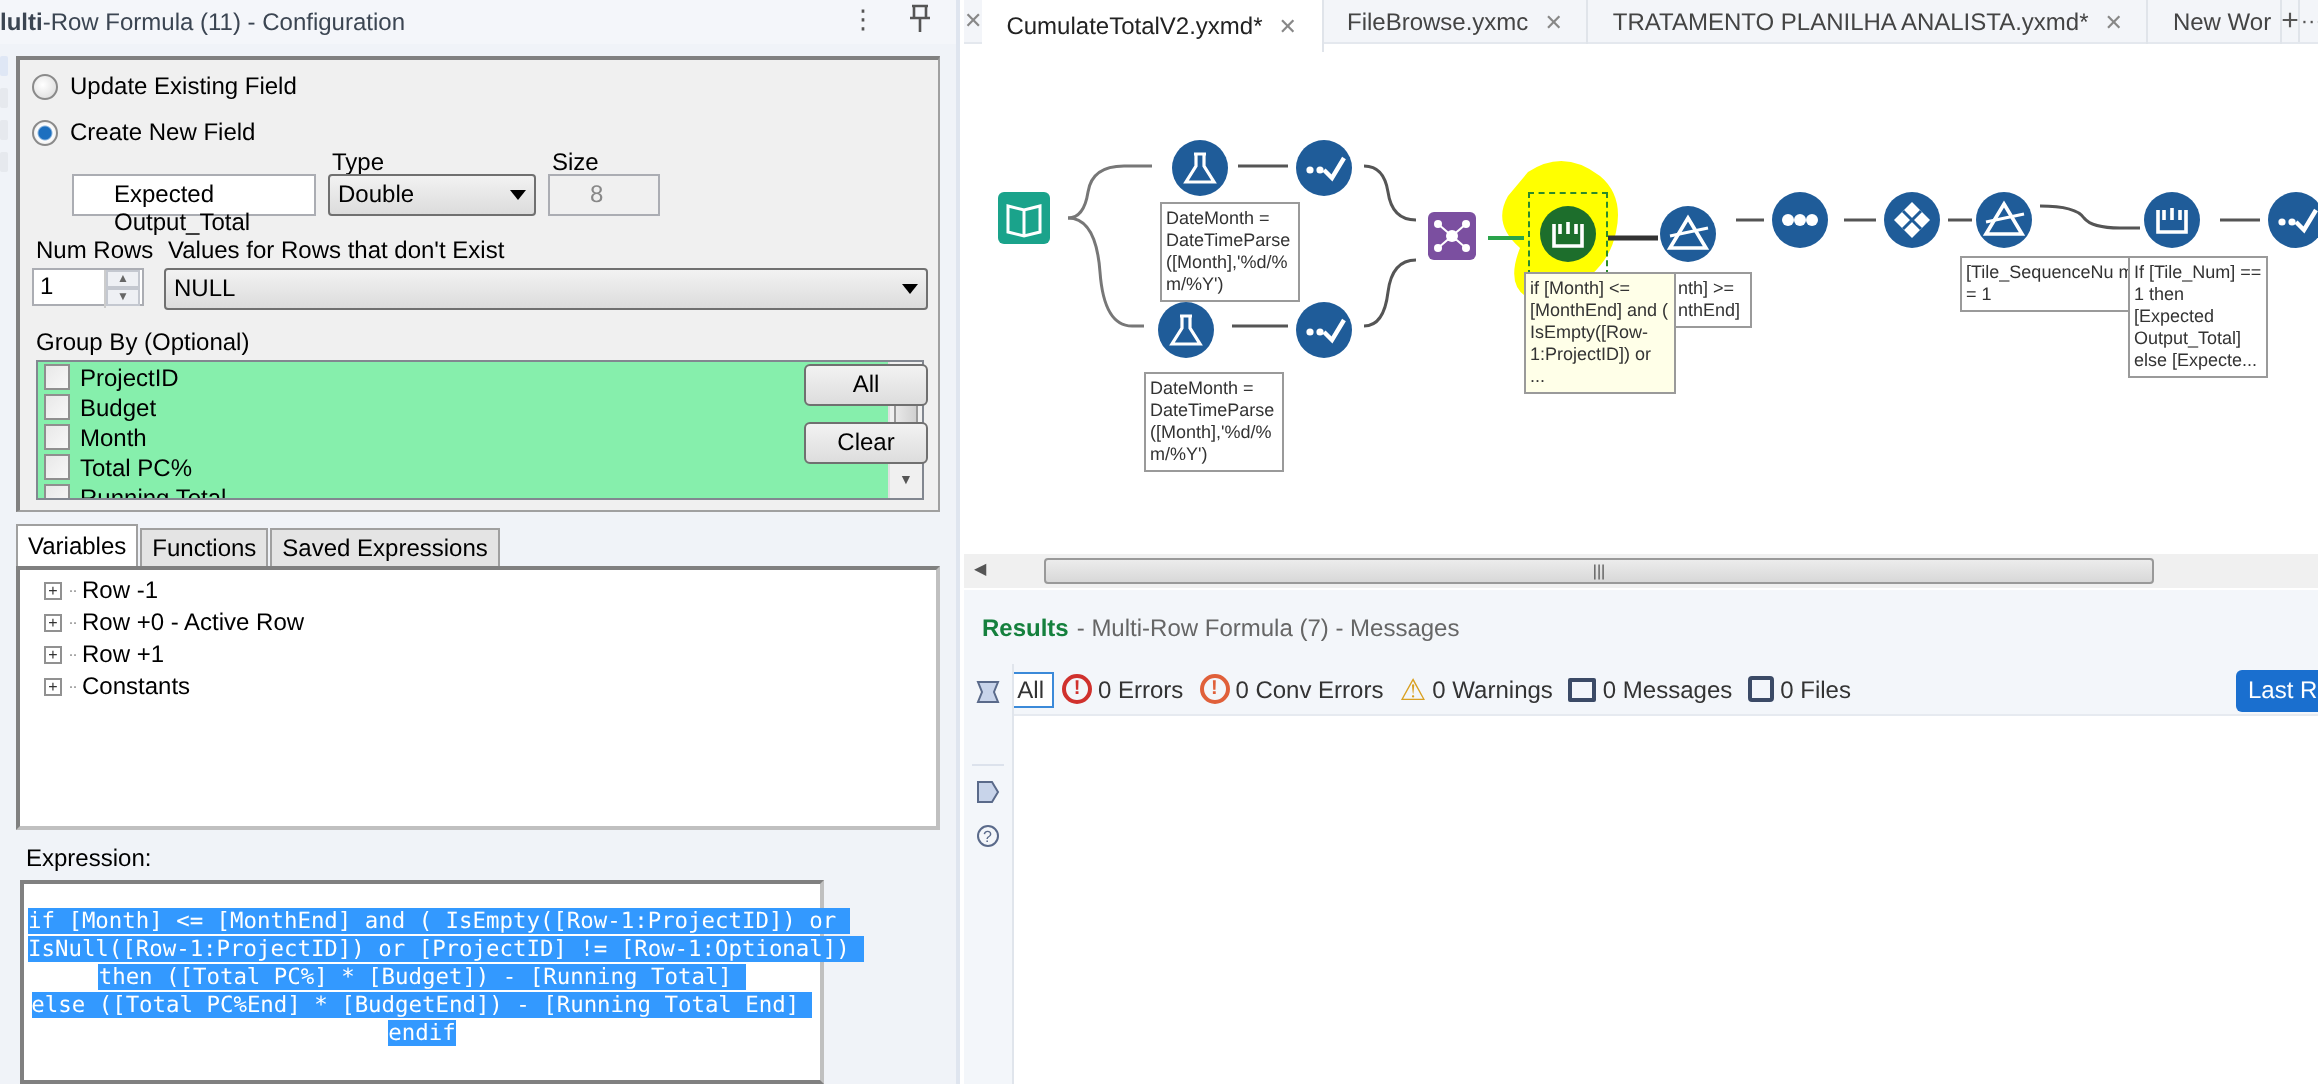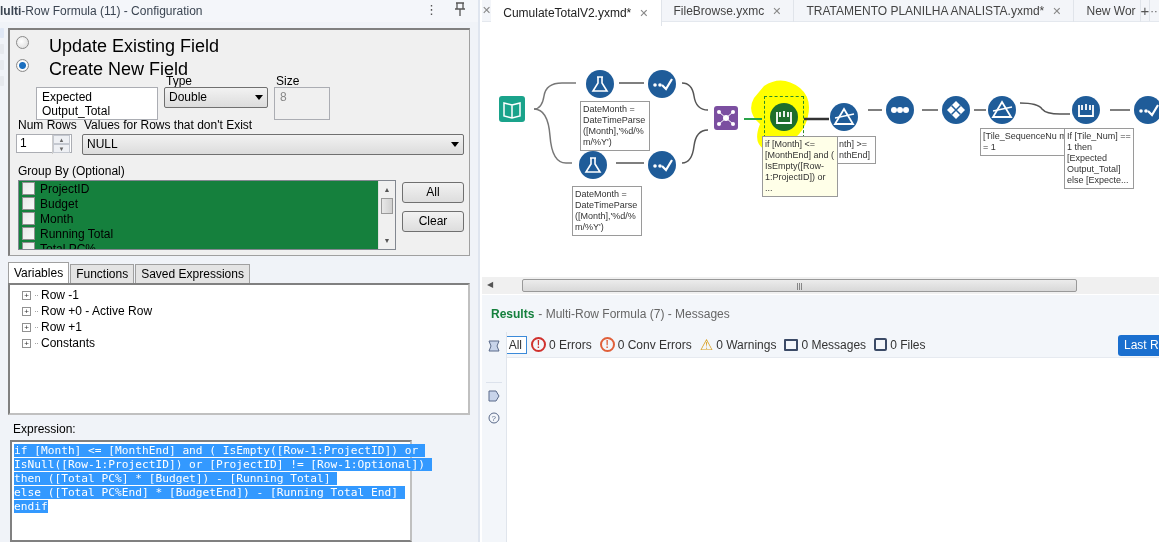--- a/index.html
+++ b/index.html
@@ -7,49 +7,49 @@
 
   
   .left-panel { position: absolute; left: 0; top: 0; width: 480px; height: 542px; background: #f0f3f8; border-right: 2px solid #dfe5ef; }
   .panel-header { height: 22px; display: flex; align-items: center; padding-left: 0; color: #3b4552; font-size: 12px; background: #f4f6fa; }
   .panel-header b { font-weight: bold; }
   .panel-header .hdr-icons { position: absolute; right: 12px; top: 2px; display: flex; gap: 16px; color: #555; font-size: 13px; }
   .left-strip { position: absolute; left: 0; top: 28px; width: 6px; height: 80px; }
   .left-strip .tick { width: 4px; height: 10px; background: #dfe7f5; margin-bottom: 6px; border-radius: 1px; }
 
   .config-box { position: absolute; left: 8px; top: 28px; width: 462px; height: 228px; background: #f0f0f0; border: 1px solid #a0a0a0; border-top: 2px solid #808080; border-left: 2px solid #808080; }
-  .radio-row { position: absolute; left: 6px; display: flex; align-items: flex-start; gap: 20px; font-size: 18px; }
+  .radio-row { position: absolute; left: 6px; display: flex; align-items: flex-end; gap: 6px; font-size: 12px; }
   .radio { width: 13px; height: 13px; border-radius: 50%; border: 1px solid #8a8a8a; background: radial-gradient(circle at 40% 40%, #fff, #d8d8d8); }
   .radio.checked { background: radial-gradient(circle, #1c6fbf 0 3px, #fff 4px, #d8d8d8 100%); }
   .lbl { position: absolute; font-size: 12px; }
-  .textbox { position: absolute; background: #fff; border: 1px solid #abadb3; height: 33px; padding: 2px 5px; font-size: 12px; }
+  .textbox { position: absolute; background: #fff; border: 1px solid #abadb3; height: 21px; padding: 2px 20px; font-size: 12px; }
   .textbox.disabled { background: #f0f0f0; color: #888; }
   .select { position: absolute; height: 21px; border: 1px solid #707070; border-radius: 2px; background: linear-gradient(#f2f2f2, #dcdcdc); padding: 2px 4px; font-size: 12px; }
   .select .arrow { position: absolute; right: 4px; top: 7px; width: 0; height: 0; border-left: 4px solid transparent; border-right: 4px solid transparent; border-top: 5px solid #000; }
   .spinner { position: absolute; width: 18px; height: 19px; border-left: 1px solid #ccc; right: 1px; top: 0; }
   .spinner div { height: 9px; font-size: 6px; text-align: center; color: #666; line-height: 9px; background: #eef0f4; border: 1px solid #c4c8d0; }
 
-  .listbox { position: absolute; left: 8px; top: 150px; width: 378px; height: 70px; background: #15803d; border: 1px solid #828790; overflow: hidden; }
+  .listbox { position: absolute; left: 8px; top: 150px; width: 444px; height: 70px; background: #86efac; border: 1px solid #828790; overflow: hidden; }
   .list-item { display: flex; align-items: center; height: 15px; padding-left: 3px; gap: 5px; font-size: 12px; }
   .checkbox { width: 13px; height: 13px; border: 1px solid #8f8f8f; background: linear-gradient(135deg, #e8e8e8, #f8f8f8); }
   .vscroll { position: absolute; right: 0; top: 0; width: 17px; height: 100%; background: #f0f0f0; border-left: 1px solid #e0e0e0; }
   .vscroll .up, .vscroll .down { height: 17px; text-align: center; font-size: 7px; color: #555; line-height: 17px; }
   .vscroll .thumb { margin: 0 2px; height: 16px; border: 1px solid #999; background: linear-gradient(90deg,#e8e8e8,#d0d0d0); }
   .btn { position: absolute; height: 21px; border: 1px solid #707070; border-radius: 3px; background: linear-gradient(#f2f2f2, #dddddd); font-size: 12px; text-align: center; line-height: 19px; }
 
   .tabs { position: absolute; left: 8px; top: 264px; height: 20px; display: flex; }
   .tab { height: 20px; padding: 0 5px; border: 1px solid #a0a0a0; border-bottom: none; background: #e4e4e4; font-size: 12px; line-height: 19px; margin-right: 1px; }
   .tab.active { background: #fff; height: 22px; margin-top: -2px; line-height: 21px; }
   .tree-box { position: absolute; left: 8px; top: 283px; width: 462px; height: 132px; background: #fff; border: 2px solid #808080; border-right-color: #c0c0c0; border-bottom-color: #c0c0c0; }
   .tree-item { display: flex; align-items: center; height: 16px; padding-left: 12px; font-size: 12px; gap: 3px; }
   .plus { width: 9px; height: 9px; border: 1px solid #919191; background: #fff; font-size: 8px; line-height: 7px; text-align: center; color: #333; }
   .dots { color: #999; font-size: 9px; letter-spacing: -1px; }
 
   .expr-label { position: absolute; left: 13px; top: 422px; font-size: 12px; }
-  .expr-box { position: absolute; left: 10px; top: 440px; width: 402px; height: 102px; background: #fff; border: 2px solid #808080; border-right-color: #c0c0c0; padding: 2px 2px; font-family: "DejaVu Sans Mono", "Liberation Mono", monospace; font-size: 11.2px; line-height: 14px; }
+  .expr-box { position: absolute; left: 10px; top: 440px; width: 402px; height: 102px; background: #fff; border: 2px solid #808080; border-right-color: #c0c0c0; padding: 12px 2px; font-family: "DejaVu Sans Mono", "Liberation Mono", monospace; font-size: 11.2px; line-height: 14px; text-align: center; }
   .expr-line { white-space: pre; }
   .expr-line span { background: #3399ff; color: #fff; }
 
   
   .tabbar { position: absolute; left: 482px; top: 0; width: 677px; height: 22px; background: #f3f5f9; border-bottom: 1px solid #e4e8ee; display: flex; }
   .doc-tab { height: 22px; display: flex; align-items: center; padding: 0 12px; font-size: 12px; color: #444; border-right: 1px solid #e0e4ea; white-space: nowrap; gap: 8px; }
   .doc-tab.active { background: #fff; color: #222; height: 26px; }
   .doc-tab .x { color: #888; font-size: 11px; }
   .first-x { width: 18px; color: #888; font-size: 11px; display: flex; align-items: center; justify-content: center; }
   .tab-add, .tab-more { width: 26px; display: flex; align-items: center; justify-content: center; color: #555; font-size: 15px; border-right: 1px solid #e0e4ea; }
@@ -136,25 +136,25 @@
       <div class="list-item">
           <div class="checkbox"></div>
           <span>Budget</span>
         </div>
       <div class="list-item">
           <div class="checkbox"></div>
           <span>Month</span>
         </div>
       <div class="list-item">
           <div class="checkbox"></div>
+          <span>Total PC%</span>
+        </div>
+      <div class="list-item">
+          <div class="checkbox"></div>
           <span>Running Total</span>
-        </div>
-      <div class="list-item">
-          <div class="checkbox"></div>
-          <span>Total PC%</span>
         </div>
       <div class="vscroll">
         <div class="up">▲</div>
         <div class="thumb"></div>
         <div class="down" style="position:absolute; bottom:0; width:100%;">▼</div>
       </div>
     </div>
     <div class="btn" style="left:392px; top:152px; width:62px;">All</div>
     <div class="btn" style="left:392px; top:181px; width:62px;">Clear</div>
   </div>

